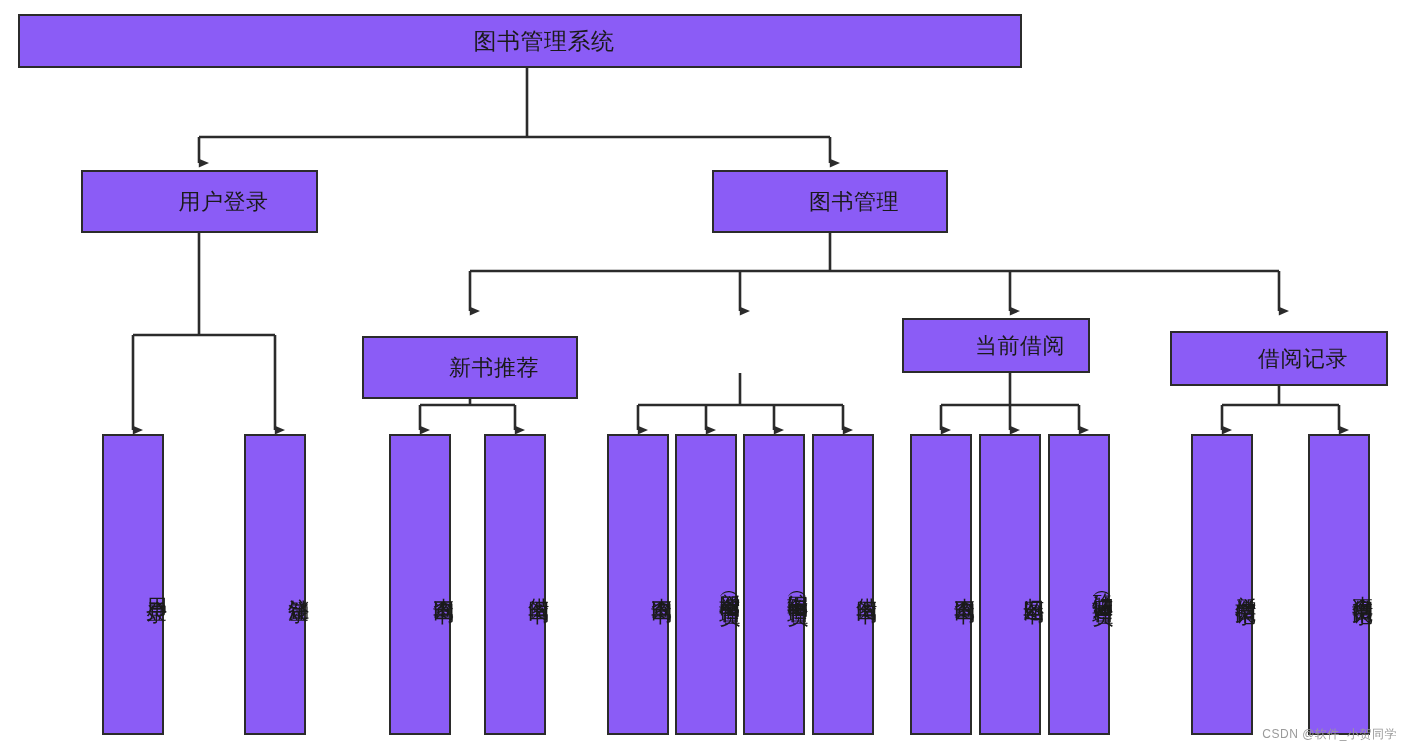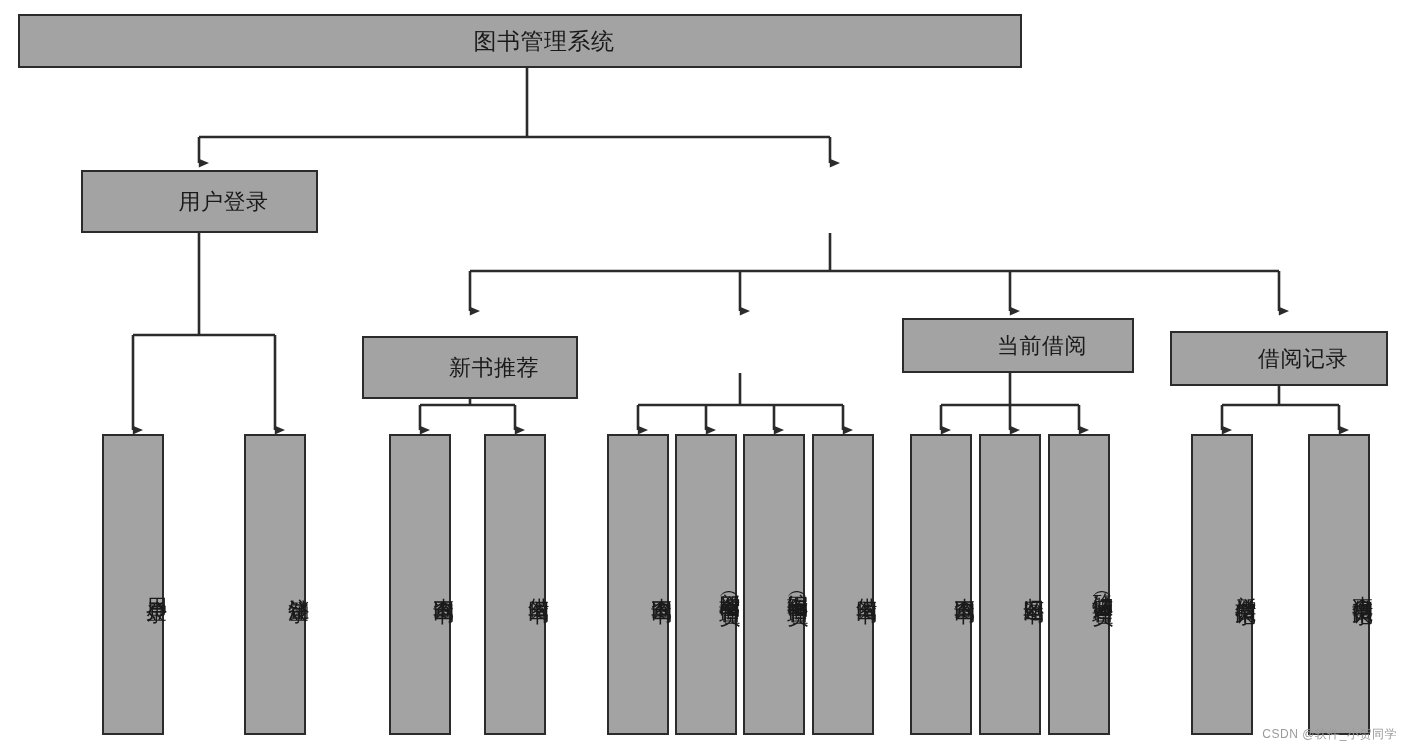--- a/index.html
+++ b/index.html
@@ -21,21 +21,21 @@
     position: absolute;
     left: 0;
     top: 0;
     width: 1405px;
     height: 747px;
     pointer-events: none;
   }
   .node {
     position: absolute;
     box-sizing: border-box;
-    background: #a3a3a3;
+    background: #8b5cf6;
     border: 2.5px solid #2b2b2b;
     display: flex;
     align-items: center;
     justify-content: center;
     padding-left: 48px;
   }
   .node .label {
     color: #1a1a1a;
     font-size: 22px;
     line-height: 1.15;
@@ -121,25 +121,28 @@
     </g>
   </svg>
 
   <div class="node" id="root" style="left:18px; top:14px; width:1004px; height:54px;">
     <span class="label">图书管理系统</span>
   </div>
 
   <div class="node" style="left:81px; top:170px; width:237px; height:63px;">
     <span class="label">用户登录</span>
   </div>
+  <div class="node" style="left:712px; top:170px; width:236px; height:63px;">
+    <span class="label">图书管理</span>
+  </div>
 
   <div class="node" style="left:362px; top:336px; width:216px; height:63px;">
     <span class="label">新书推荐</span>
   </div>
-  <div class="node" style="left:902px; top:318px; width:232px; height:55px;">
+  <div class="node" style="left:902px; top:318px; width:188px; height:55px;">
     <span class="label">当前借阅</span>
   </div>
   <div class="node" style="left:1170px; top:331px; width:218px; height:55px;">
     <span class="label">借阅记录</span>
   </div>
 
   <div class="node vert" style="left:102px; top:434px; width:62px; height:301px;">
     <span class="label">用户登录</span>
   </div>
   <div class="node vert" style="left:244px; top:434px; width:62px; height:301px;">

